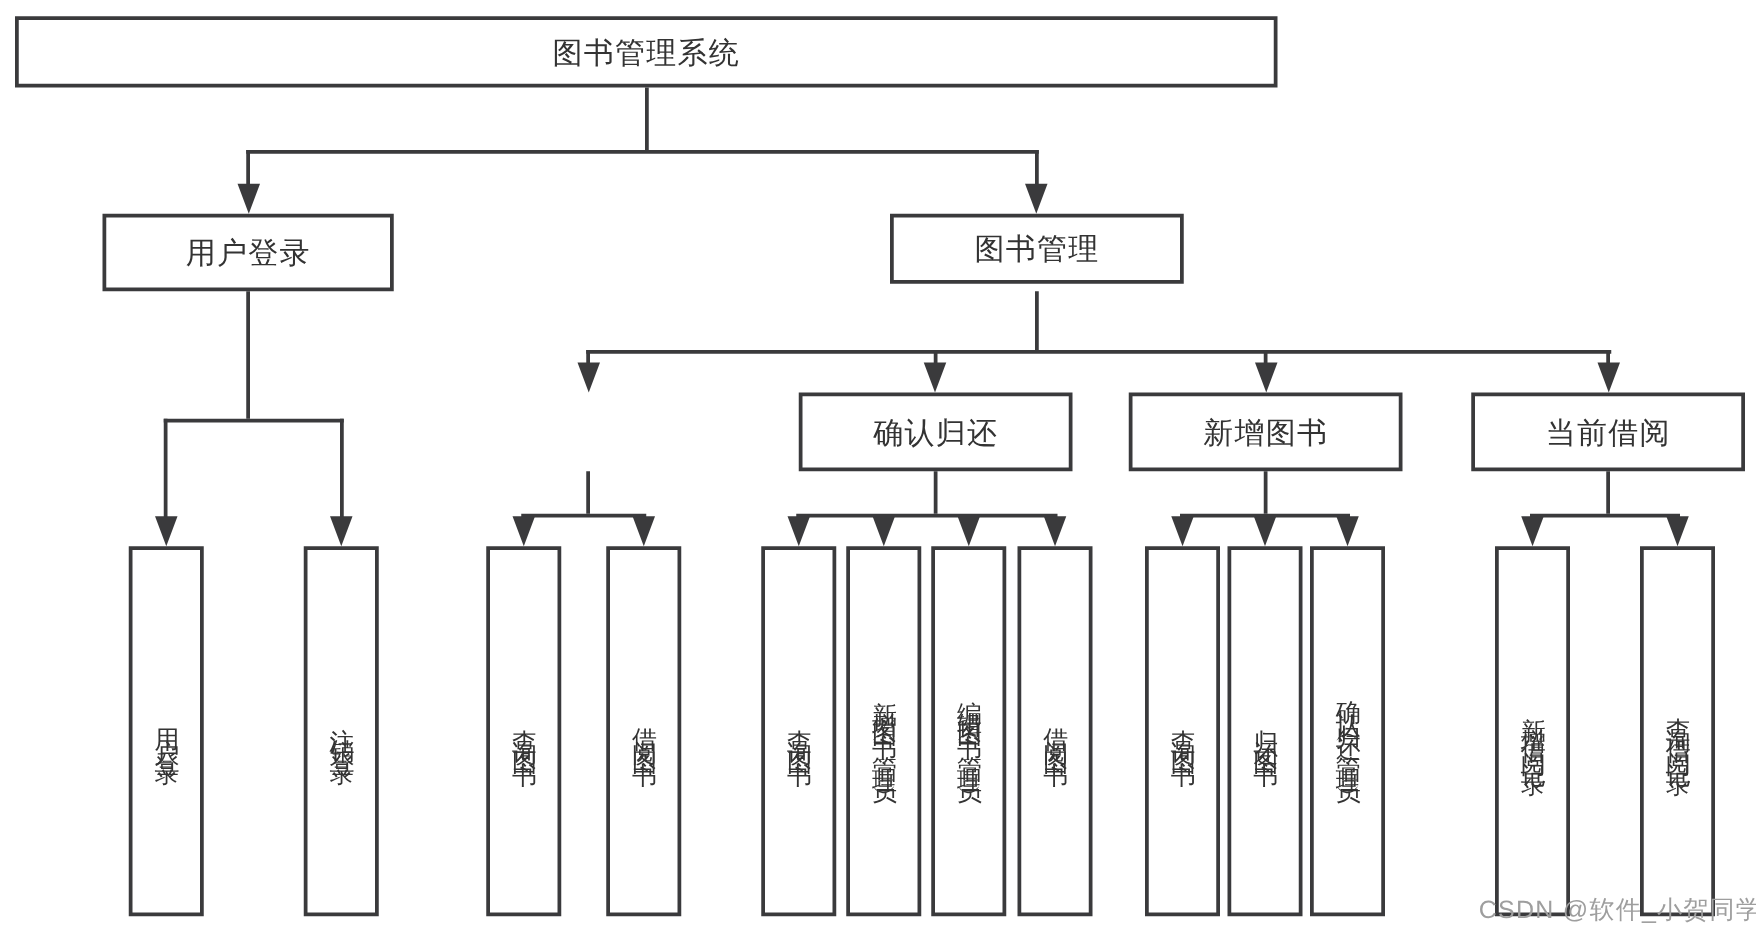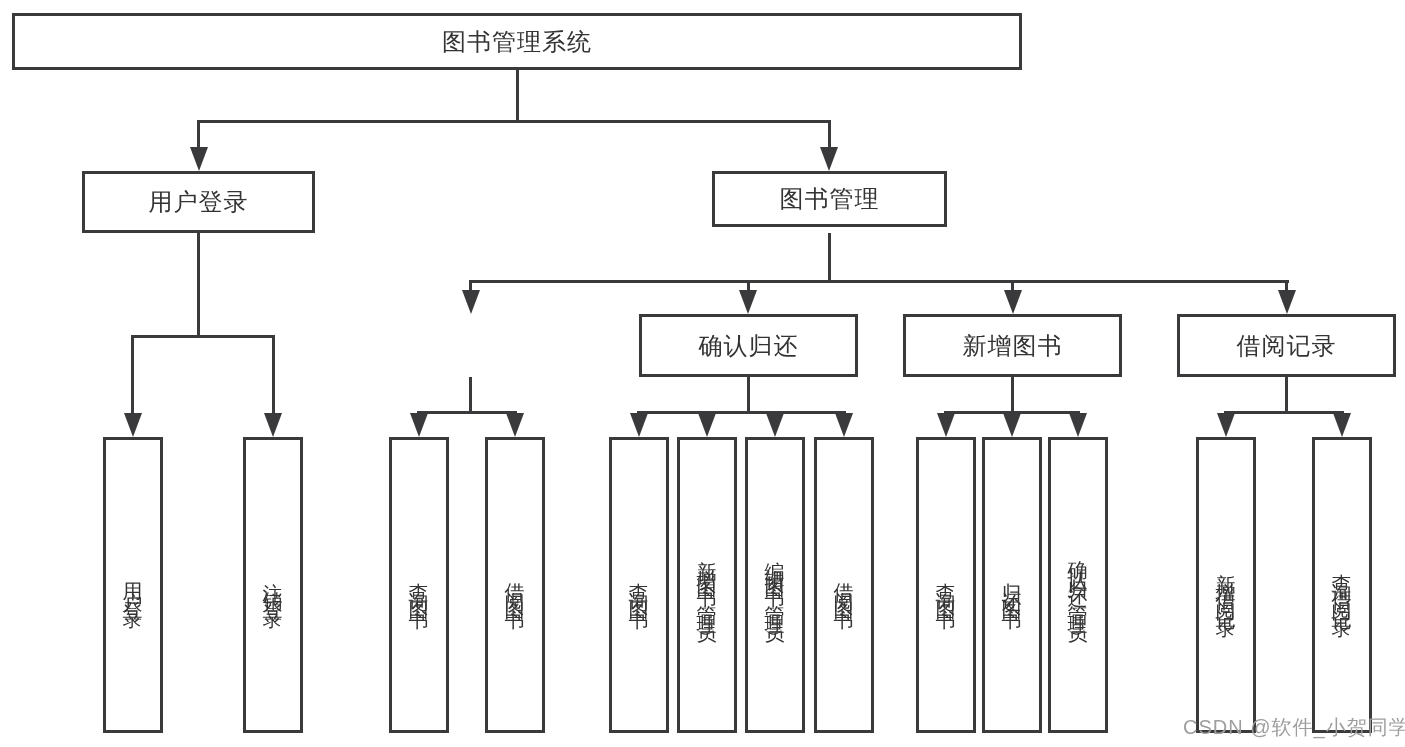--- a/index.html
+++ b/index.html
@@ -39,21 +39,21 @@
 
   <div class="box" style="left:82px;top:171px;width:233px;height:62px;">用户登录</div>
 
   <div class="box" style="left:712px;top:171px;width:235px;height:56px;">图书管理</div>
 
 
   <div class="box" style="left:639px;top:314px;width:219px;height:63px;">确认归还</div>
 
   <div class="box" style="left:903px;top:314px;width:219px;height:63px;">新增图书</div>
 
-  <div class="box" style="left:1177px;top:314px;width:219px;height:63px;">借阅记录</div>
+  <div class="box" style="left:1177px;top:314px;width:219px;height:63px;">当前借阅</div>
 
   <div class="leaf" style="left:103px;top:437px;width:60px;height:296px;">
     <span>用户登录</span>
   </div>
   <div class="leaf" style="left:243px;top:437px;width:60px;height:296px;">
     <span>注销登录</span>
   </div>
 
   <div class="leaf" style="left:389px;top:437px;width:60px;height:296px;">
     <span>查询图书</span>

